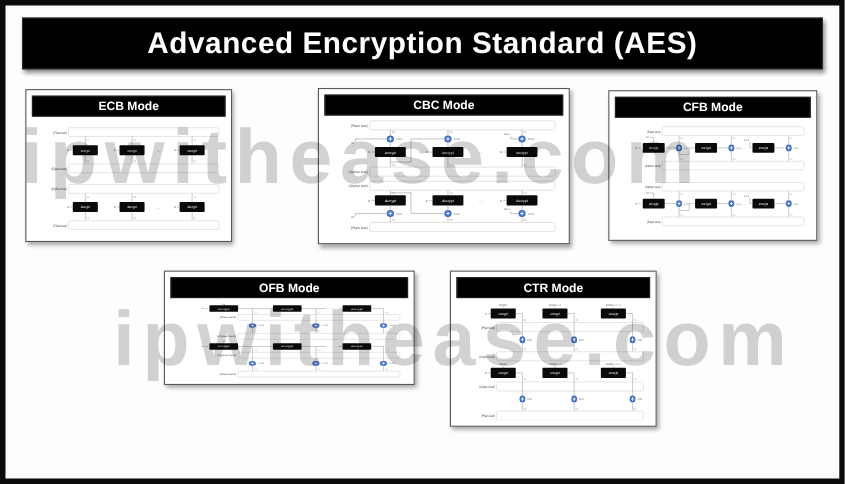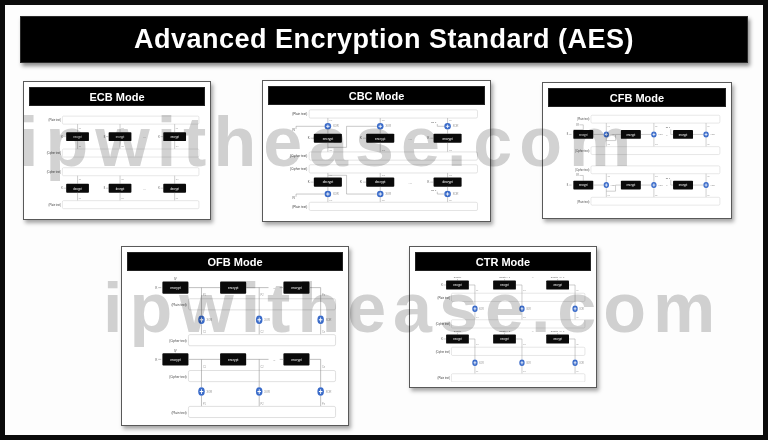--- a/index.html
+++ b/index.html
@@ -12,23 +12,23 @@
     position:absolute;left:15px;right:15px;top:11px;height:45px;
     background:#000;color:#fff;display:flex;align-items:center;justify-content:center;
     font-size:27px;font-weight:bold;letter-spacing:.5px;
     border:1px solid #2a2a2a;box-shadow:2px 3px 4px rgba(0,0,0,.45);
   }
   .panel{
     position:absolute;background:#fff;border:1px solid #595959;
     box-shadow:2px 3px 4px rgba(0,0,0,.35);box-sizing:border-box;
   }
   .p-ecb{left:18px;  top:76px;  width:188px;height:139px;}
-  .p-cbc{left:257px; top:75px;  width:229px;height:142px;}
-  .p-cfb{left:537px; top:77px;  width:190px;height:137px;}
-  .p-ofb{left:116px; top:241px; width:228px;height:180px;}
+  .p-cbc{left:284px; top:75px;  width:229px;height:142px;}
+  .p-cfb{left:548px; top:77px;  width:190px;height:137px;}
+  .p-ofb{left:144px; top:241px; width:228px;height:104px;}
   .p-ctr{left:404px; top:241px; width:188px;height:142px;}
   .panel-header{
     position:absolute;left:5px;right:5px;top:5px;height:17px;
     background:#000;color:#fff;display:flex;align-items:center;justify-content:center;
     font-size:11px;font-weight:bold;border:1px solid #222;
   }
   .panel-body{position:absolute;left:5px;right:5px;top:27px;bottom:5px;}
   .panel-body svg{width:100%;height:100%;display:block;}
   .wm{
     position:absolute;font-weight:bold;white-space:nowrap;pointer-events:none;

